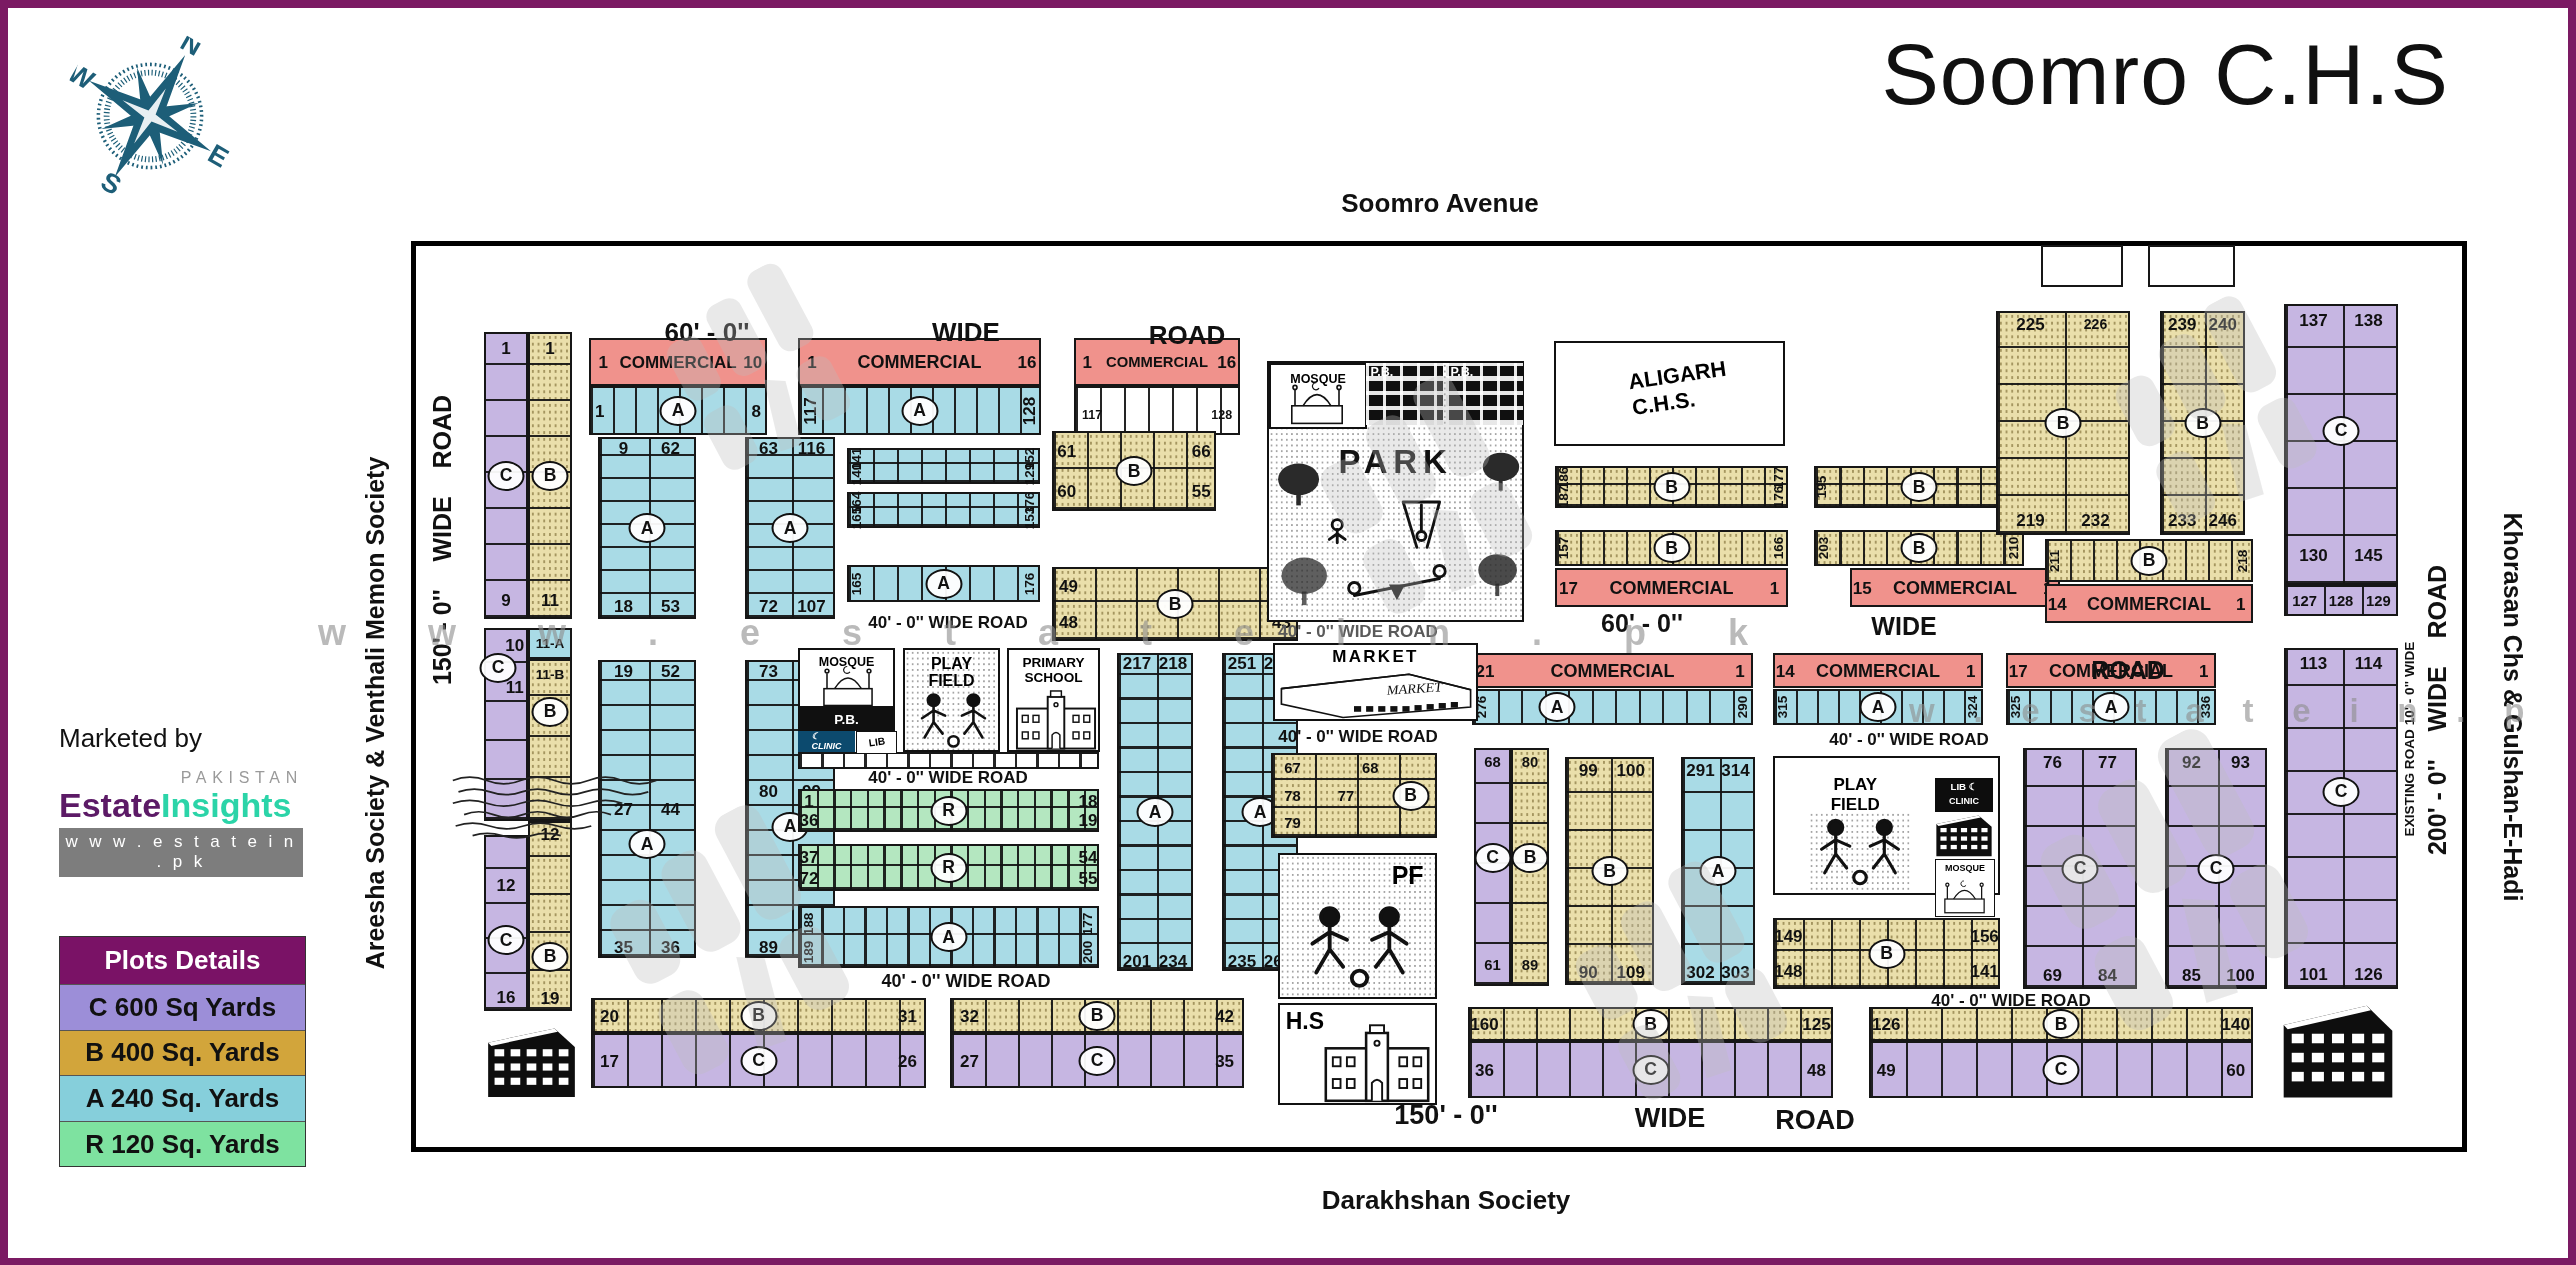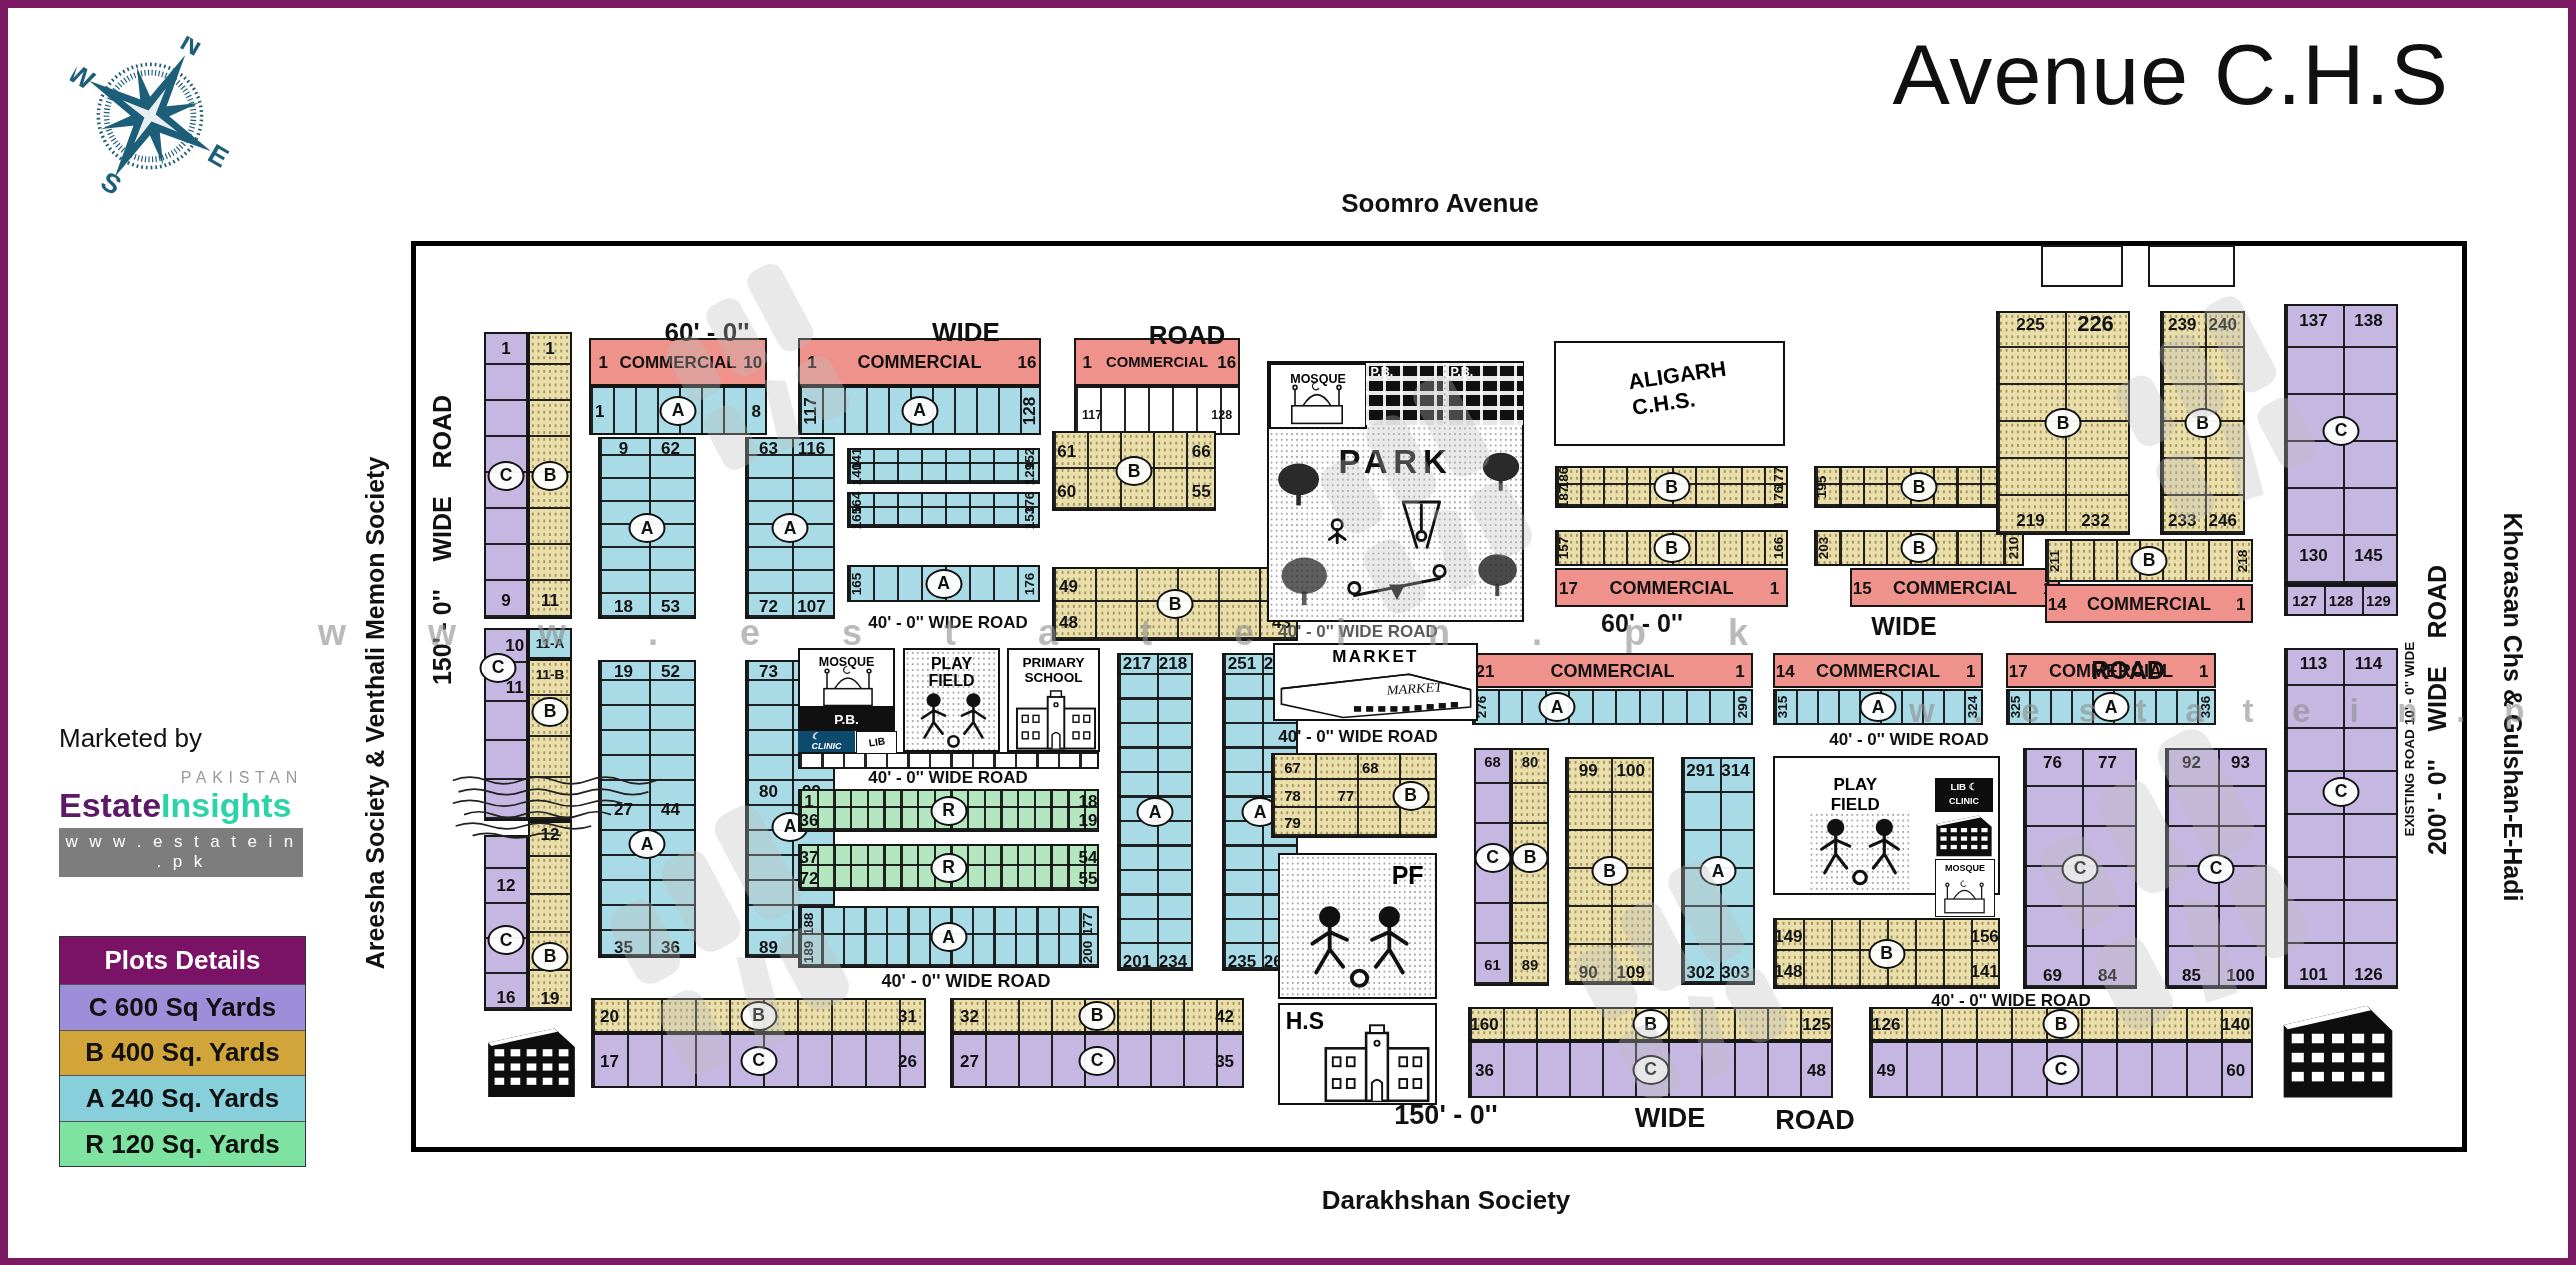--- a/index.html
+++ b/index.html
@@ -53,21 +53,21 @@
         <path d="M150,64 L162,138 L236,150 L162,162 L150,236 L138,162 L64,150 L138,138 Z" fill="#1d5e78"></path>
       </g>
 <path d="M150,96 L157,143 L204,150 L157,157 L150,204 L143,157 L96,150 L143,143 Z" fill="#fff" opacity=".9"></path>
 <text x="150" y="24" text-anchor="middle" font-size="46" font-weight="bold" fill="#1d5e78" font-family="Liberation Sans, sans-serif">N</text>
 <text x="285" y="166" text-anchor="middle" font-size="46" font-weight="bold" fill="#1d5e78" font-family="Liberation Sans, sans-serif">E</text>
 <text x="150" y="298" text-anchor="middle" font-size="46" font-weight="bold" fill="#1d5e78" font-family="Liberation Sans, sans-serif">S</text>
 <text x="14" y="166" text-anchor="middle" font-size="46" font-weight="bold" fill="#1d5e78" font-family="Liberation Sans, sans-serif">W</text>
 </svg></div>
 
 <div id="title">
-  <div class="main">Avenue C.H.S</div>
+  <div class="main">Soomro C.H.S</div>
 </div>
 
 <div id="soomro" style="left: 1440px; top: 203px;">Soomro Avenue</div>
 <div id="darakhshan" style="left: 1446px; top: 1200px;">Darakhshan Society</div>
 <div class="sidelab" id="leftlab" style="left: 375px; top: 713px; transform: translate(-50%, -50%) rotate(-90deg);">Areesha Society &amp; Venthali Memon Society</div>
 <div class="sidelab" id="rightlab" style="left: 2512px; top: 707px; transform: translate(-50%, -50%) rotate(90deg);">Khorasan Chs &amp; Gulshan-E-Hadi</div>
 
 <div id="mkt">
   <div class="mlabel">Marketed by</div>
   <div class="pak">PAKISTAN</div>
@@ -307,21 +307,21 @@
       <span class="num vert" style="left: 96%; top: 50%; font-size: 13.6px;">218</span>
       <span class="badge" style="left: 50%; top: 50%;">B</span>
     </div>
     <div class="blk tCOM" style="left: 2045px; top: 584px; width: 208px; height: 39px; position: absolute;">
       <span class="num" style="left: 5%; top: 50%; font-size: 17px;">14</span>
       <span class="num" style="left: 50%; top: 50%; font-size: 18px;">COMMERCIAL</span>
       <span class="num" style="left: 95%; top: 50%; font-size: 17px;">1</span>
     </div>
     <div class="blk tB" style="left: 1996px; top: 311px; width: 134px; height: 224px; position: absolute; background-image: repeating-linear-gradient(90deg, rgba(18, 18, 18, 0.92) 0px, rgba(18, 18, 18, 0.92) 2.3px, rgba(0, 0, 0, 0) 2.3px, rgba(0, 0, 0, 0) 67px), repeating-linear-gradient(0deg, rgba(18, 18, 18, 0.92) 0px, rgba(18, 18, 18, 0.92) 2.3px, rgba(0, 0, 0, 0) 2.3px, rgba(0, 0, 0, 0) 37px), radial-gradient(rgba(96, 78, 22, 0.5) 1px, rgba(0, 0, 0, 0) 1.1px); background-size: auto, auto, 5.7px 6.8px;">
       <span class="num" style="left: 25%; top: 5%; font-size: 17px;">225</span>
-      <span class="num" style="left: 75%; top: 5%; font-size: 22px; text-align: right;">226</span>
+      <span class="num" style="left: 75%; top: 5%; font-size: 14px; text-align: right;">226</span>
       <span class="num" style="left: 25%; top: 94%; font-size: 17px;">219</span>
       <span class="num" style="left: 75%; top: 94%; font-size: 17px;">232</span>
       <span class="badge" style="left: 50%; top: 50%;">B</span>
     </div>
     <div class="blk tB" style="left: 2160px; top: 311px; width: 85px; height: 224px; position: absolute; background-image: repeating-linear-gradient(90deg, rgba(18, 18, 18, 0.92) 0px, rgba(18, 18, 18, 0.92) 2.3px, rgba(0, 0, 0, 0) 2.3px, rgba(0, 0, 0, 0) 43px), repeating-linear-gradient(0deg, rgba(18, 18, 18, 0.92) 0px, rgba(18, 18, 18, 0.92) 2.3px, rgba(0, 0, 0, 0) 2.3px, rgba(0, 0, 0, 0) 37px), radial-gradient(rgba(96, 78, 22, 0.5) 1px, rgba(0, 0, 0, 0) 1.1px); background-size: auto, auto, 5.7px 6.8px;">
       <span class="num" style="left: 25%; top: 5%; font-size: 17px;">239</span>
       <span class="num" style="left: 75%; top: 5%; font-size: 17px;">240</span>
       <span class="num" style="left: 25%; top: 94%; font-size: 17px;">233</span>
       <span class="num" style="left: 75%; top: 94%; font-size: 17px;">246</span>
       <span class="badge" style="left: 50%; top: 50%;">B</span>

